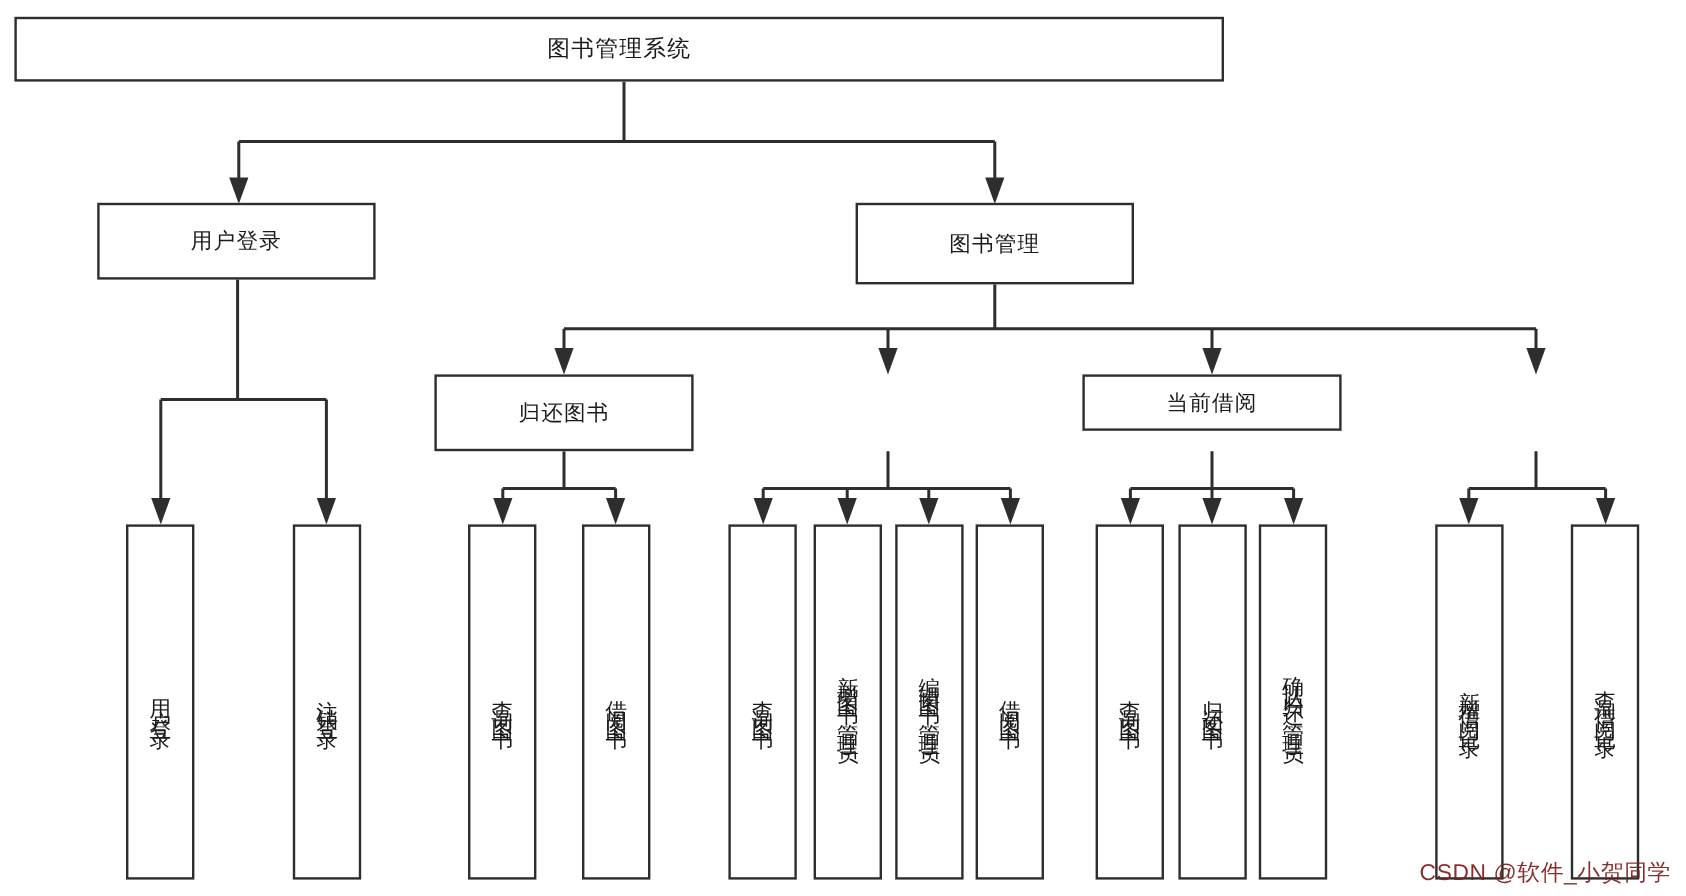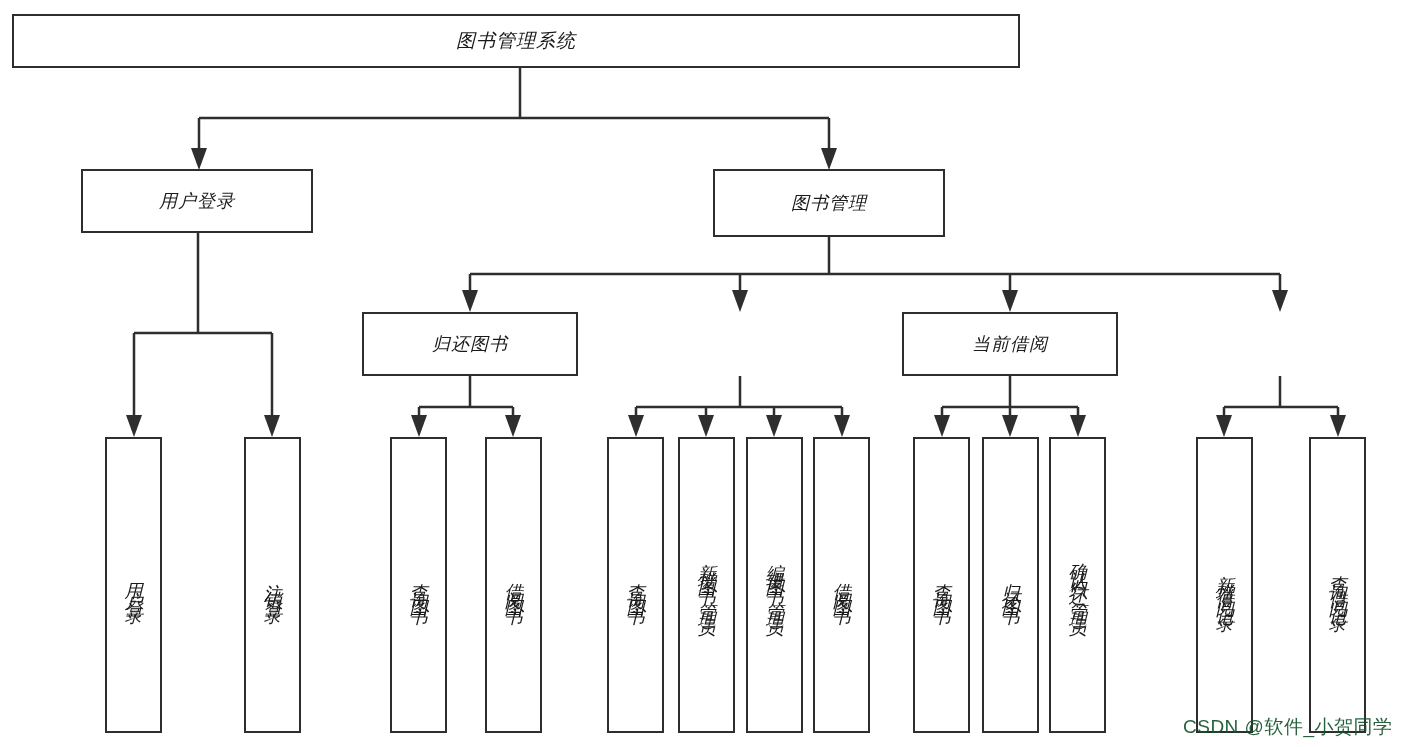--- a/index.html
+++ b/index.html
@@ -20,42 +20,41 @@
   }
   .node {
     position: absolute;
     box-sizing: border-box;
     background: #ffffff;
     border: 2.5px solid #2e2e2e;
     display: flex;
     align-items: center;
     justify-content: center;
     z-index: 1;
-    font-style: italic;
   }
   .h-node span {
     font-size: 18px;
     letter-spacing: 1px;
     white-space: nowrap;
   }
   .root-node span { font-size: 19px; }
   .v-node span {
     writing-mode: vertical-rl;
     text-orientation: mixed;
     font-size: 18px;
     line-height: 1;
     letter-spacing: 8px;
     white-space: nowrap;
   }
   .watermark {
     position: absolute;
     left: 1183px;
     top: 714px;
     font-size: 19px;
-    color: #14532d;
+    color: #7f1d1d;
     opacity: 0.92;
     letter-spacing: 0.5px;
     z-index: 5;
     white-space: nowrap;
   }
 </style>
 </head>
 <body>
 
 <div class="stage">
@@ -107,21 +106,21 @@
   <div class="node h-node" style="left:81px; top:169px; width:232px; height:64px;">
     <span>用户登录</span>
   </div>
   <div class="node h-node" style="left:713px; top:169px; width:232px; height:68px;">
     <span>图书管理</span>
   </div>
 
   <div class="node h-node" style="left:362px; top:312px; width:216px; height:64px;">
     <span>归还图书</span>
   </div>
-  <div class="node h-node" style="left:902px; top:312px; width:216px; height:64px;">
+  <div class="node h-node" style="left:902px; top:312px; width:216px; height:47px;">
     <span>当前借阅</span>
   </div>
 
   <div class="node v-node" style="left:105px; top:437px; width:57px; height:296px;">
     <span>用户登录</span>
   </div>
   <div class="node v-node" style="left:244px; top:437px; width:57px; height:296px;">
     <span>注销登录</span>
   </div>
 

